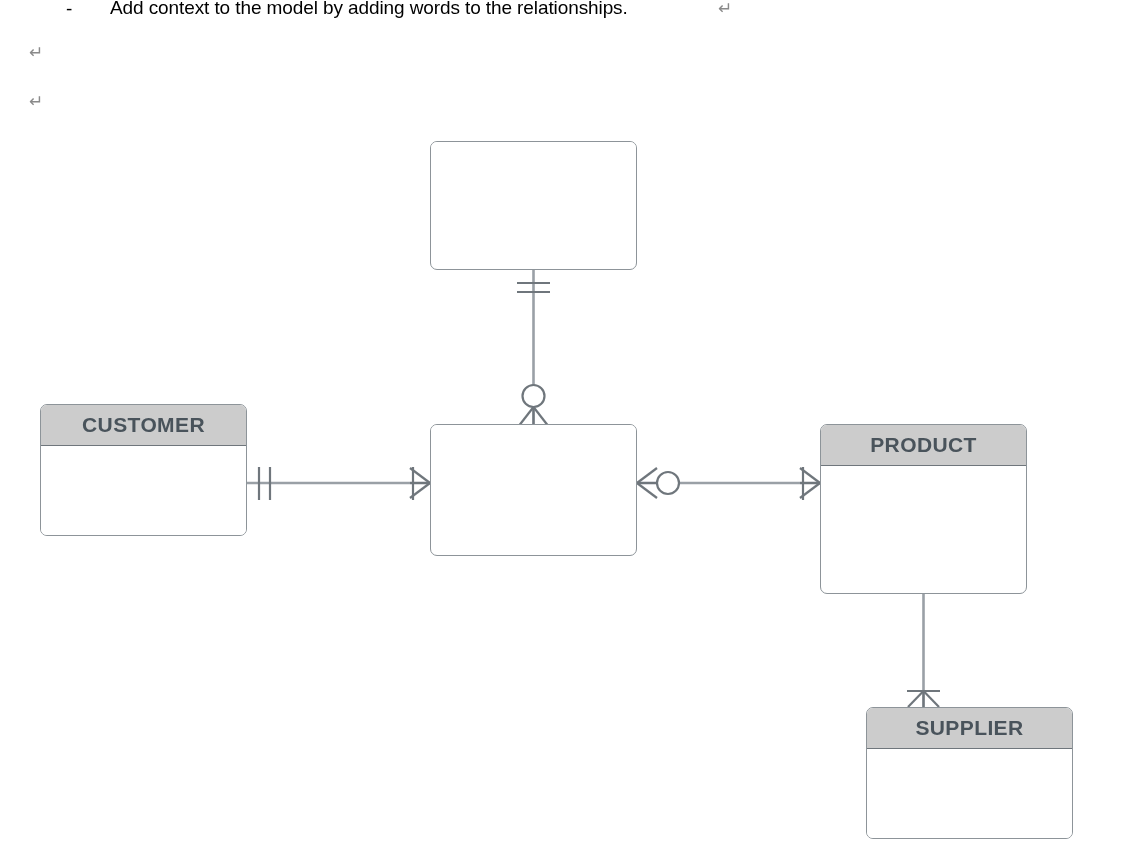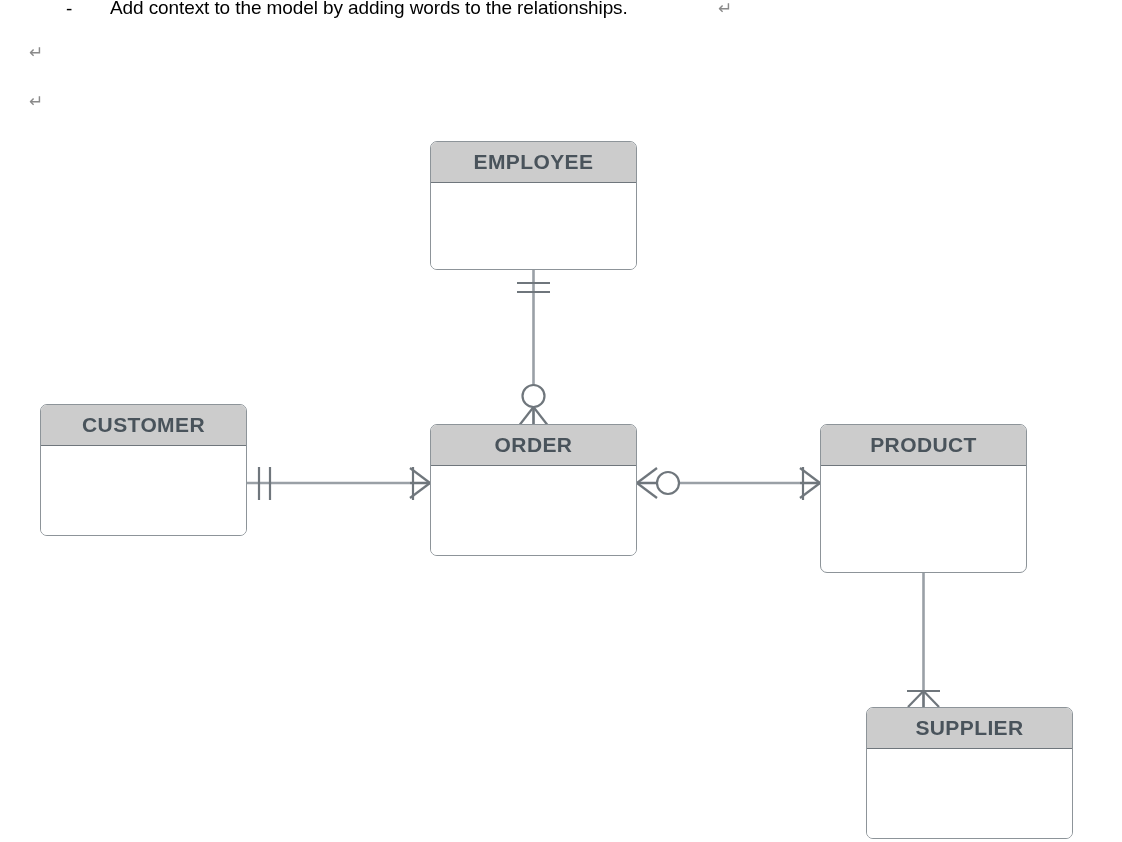--- a/index.html
+++ b/index.html
@@ -168,41 +168,35 @@
     <line class="conn-mark" x1="907" y1="572" x2="940" y2="572"></line>
 
     <line class="conn-mark" x1="923.5" y1="691" x2="908" y2="707"></line>
     <line class="conn-mark" x1="923.5" y1="691" x2="939" y2="707"></line>
     <line class="conn-mark" x1="923.5" y1="691" x2="923.5" y2="707"></line>
     <line class="conn-mark" x1="907" y1="691" x2="940" y2="691"></line>
   </g>
 </svg>
 
 <div class="entity" style="left:430px; top:141px; width:207px; height:129px;">
-  <div class="entity-header">
-    <span class="entity-title">EMPLOYEE</span>
-  </div>
   <div class="entity-body" style="height:86px;"></div>
 </div>
 
 <div class="entity" style="left:40px; top:404px; width:207px; height:132px;">
   <div class="entity-header">
     <span class="entity-title">CUSTOMER</span>
   </div>
   <div class="entity-body" style="height:89px;"></div>
 </div>
 
 <div class="entity" style="left:430px; top:424px; width:207px; height:132px;">
-  <div class="entity-header">
-    <span class="entity-title">ORDER</span>
-  </div>
-  <div class="entity-body" style="height:89px;"></div>
-</div>
-
-<div class="entity" style="left:820px; top:424px; width:207px; height:149px;">
+  <div class="entity-body" style="height:89px;"></div>
+</div>
+
+<div class="entity" style="left:820px; top:424px; width:207px; height:170px;">
   <div class="entity-header">
     <span class="entity-title">PRODUCT</span>
   </div>
   <div class="entity-body" style="height:89px;"></div>
 </div>
 
 <div class="entity" style="left:820px; top:707px; width:207px; height:132px;margin-left:46px;">
   <div class="entity-header">
     <span class="entity-title">SUPPLIER</span>
   </div>

